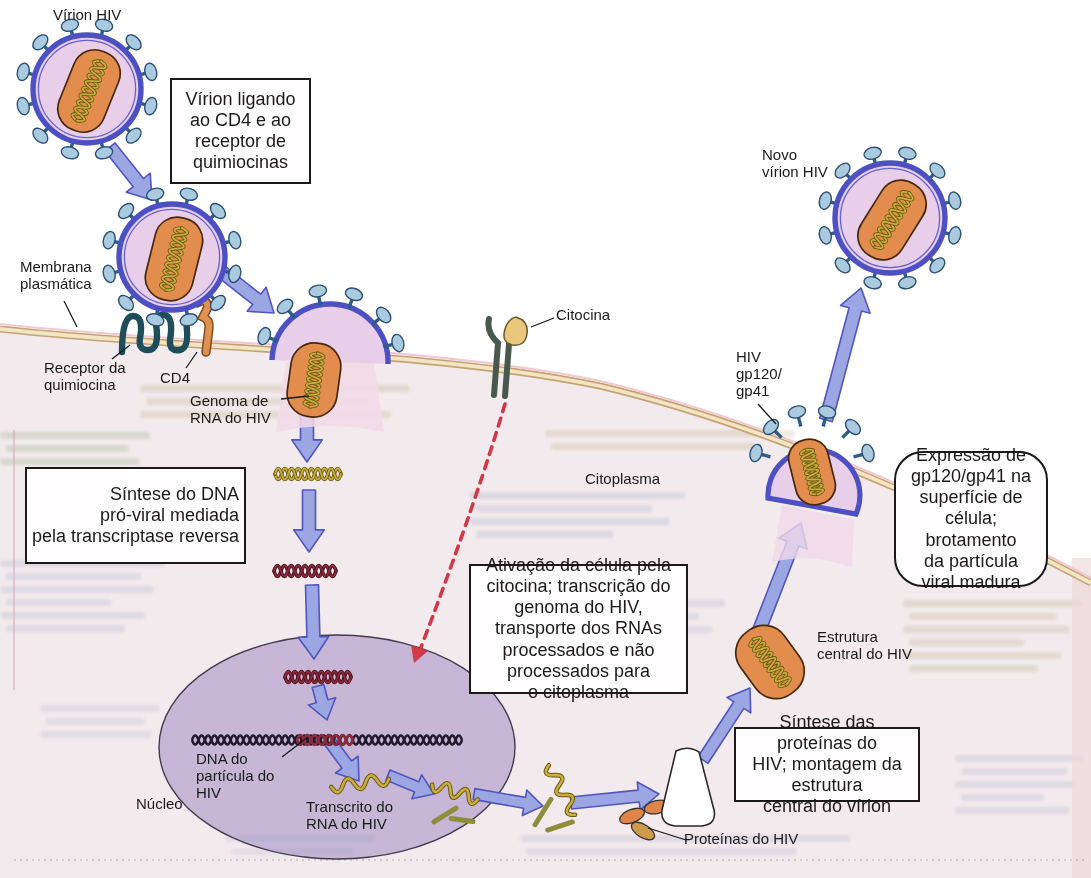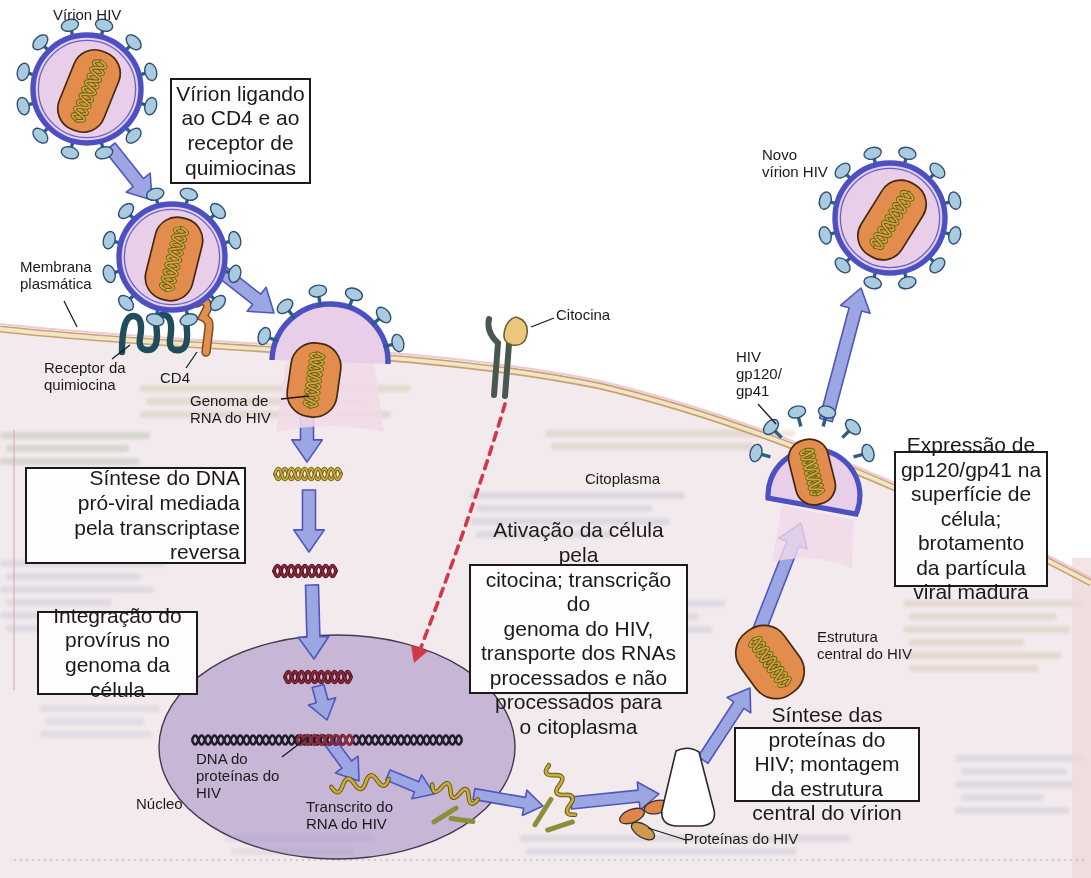--- a/index.html
+++ b/index.html
@@ -12,21 +12,21 @@
   svg{position:absolute;left:0;top:0;}
   .lbl{
     position:absolute;white-space:pre-line;font-size:15px;line-height:1.14;
     color:var(--text,#1a1a1a);
   }
   .lbl.c{text-align:left;}
   .box{
     position:absolute;box-sizing:border-box;
     background:#fffdfd;border:2px solid var(--box-border,#1a1a1a);
     display:flex;align-items:center;justify-content:center;
-    text-align:center;font-size:21px;line-height:1.17;white-space:pre-line;
+    text-align:center;font-size:18px;line-height:1.17;white-space:pre-line;
     padding:3px 4px;
   }
 </style>
 </head>
 <body>
 
 <div class="stage">
 
   <svg id="art" width="1091" height="878" viewBox="0 0 1091 878">
       <rect x="0" y="0" width="1091" height="878" fill="#ffffff"></rect>
@@ -473,49 +473,46 @@
 plasmática</div>
   <div class="lbl c" style="left:44px;top:359px;width:98px;">Receptor da
 quimiocina</div>
   <div class="lbl" style="left:160px;top:369px;">CD4</div>
   <div class="lbl c" style="left:190px;top:392px;width:92px;">Genoma de
 RNA do HIV</div>
   <div class="lbl" style="left:556px;top:306px;">Citocina</div>
   <div class="lbl" style="left:585px;top:470px;">Citoplasma</div>
   <div class="lbl" style="left:136px;top:795px;text-align:right;">Núcleo</div>
   <div class="lbl c" style="left:196px;top:750px;width:100px;">DNA do
-proteínas do HIV</div>
+partícula do HIV</div>
   <div class="lbl c" style="left:306px;top:798px;width:100px;">Transcrito do
 RNA do HIV</div>
   <div class="lbl" style="left:684px;top:830px;">Proteínas do HIV</div>
   <div class="lbl" style="left:817px;top:628px;">Estrutura
 central do HIV</div>
   <div class="lbl" style="left:736px;top:348px;">HIV
 gp120/
 gp41</div>
 
   <div class="box" style="left:170px;top:78px;width:141px;height:106px;">Vírion ligando
 ao CD4 e ao
 receptor de
 quimiocinas</div>
   <div class="box" style="left:25px;top:467px;width:221px;height:97px;text-align:right;">Síntese do DNA
 pró-viral mediada
 pela transcriptase reversa</div>
-  <div class="box" style="left:37px;top:611px;width:161px;height:84px;">Integração do
-provírus no
-genoma da célula</div>
   <div class="box" style="left:469px;top:564px;width:219px;height:130px;">Ativação da célula pela
 citocina; transcrição do
 genoma do HIV,
 transporte dos RNAs
 processados e não
 processados para
 o citoplasma</div>
   <div class="box" style="left:734px;top:727px;width:186px;height:75px;">Síntese das proteínas do
 HIV; montagem da estrutura
 central do vírion</div>
-  <div class="box" style="left:894px;top:451px;width:154px;height:136px;">Expressão de
+  <div class="box" style="left:894px;top:451px;width:154px;height:136px;border-radius:29px;">Expressão de
 gp120/gp41 na
 superfície de
 célula; brotamento
 da partícula
 viral madura</div>
 </div>
 
 </body></html>

